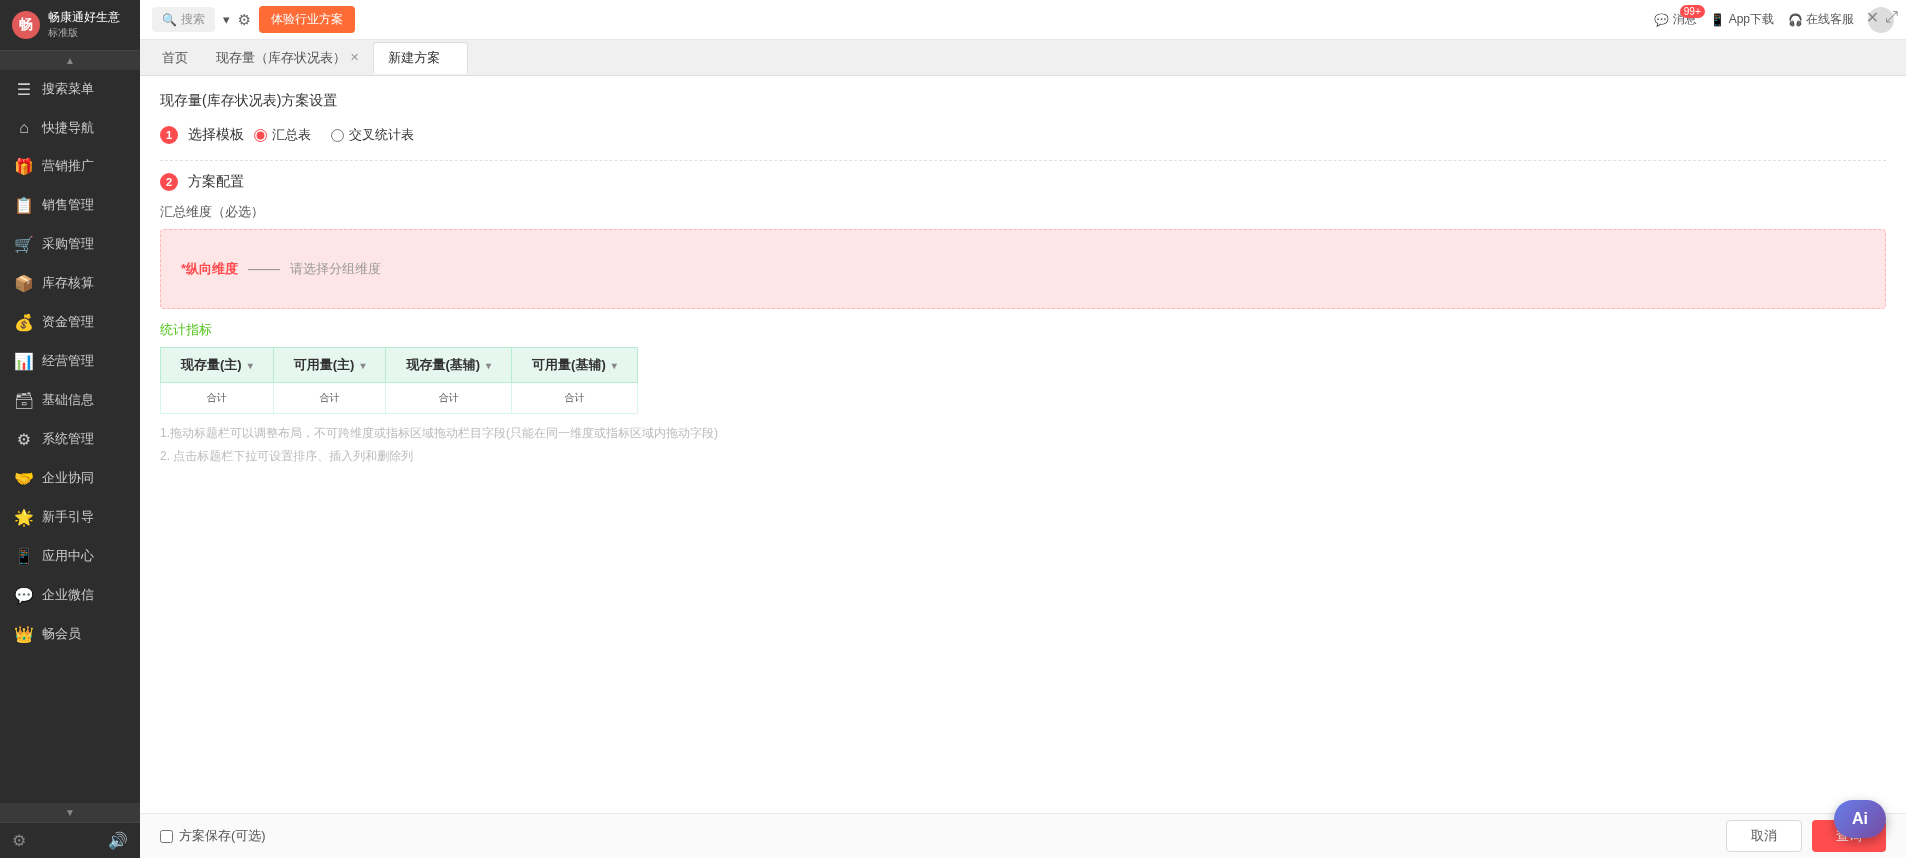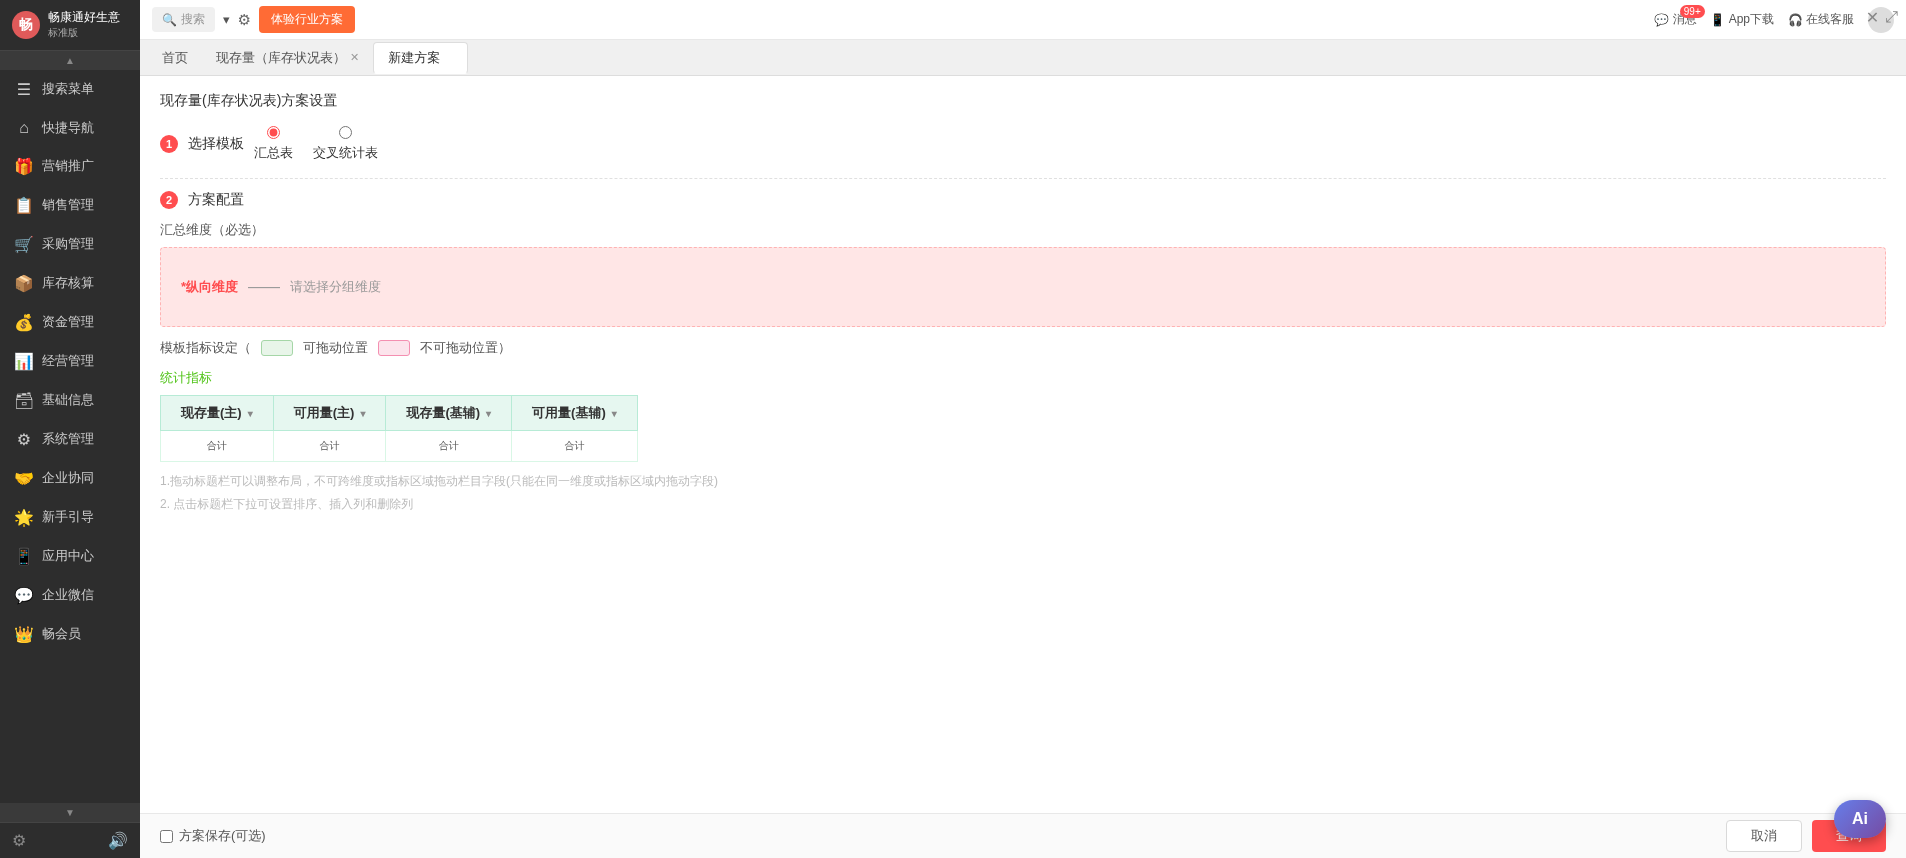--- a/index.html
+++ b/index.html
@@ -107,21 +107,21 @@
     }
     .section-number {
       background: #ff4d4f; color: white; border-radius: 50%; width: 18px; height: 18px;
       display: flex; align-items: center; justify-content: center; font-size: 11px; font-weight: bold;
       flex-shrink: 0;
     }
     .section-title { font-size: 14px; color: #333; font-weight: 500; }
 
     
     .radio-group { display: flex; align-items: center; gap: 20px; }
-    .radio-label { display: flex; align-items: center; gap: 5px; cursor: pointer; font-size: 13px; color: #333; flex-direction: column; }
+    .radio-label { display: flex; align-items: center; gap: 5px; cursor: pointer; font-size: 13px; color: #333; }
     .radio-input { accent-color: #ff4d4f; }
 
     .section-divider { border: none; border-top: 1px dashed #e0e0e0; margin: 12px 0; }
 
     
     .dim-label { font-size: 13px; color: #555; margin-bottom: 8px; }
     .dim-box {
       background: #ffe6e6; border: 1px dashed #ffb3b3; border-radius: 4px;
       padding: 20px; min-height: 80px; display: flex; align-items: center;
       margin-bottom: 12px;
@@ -354,27 +354,20 @@
       <div class="dim-label">汇总维度（必选）</div>
 
       <div class="dim-box">
         <div class="dim-placeholder">
           <span class="dim-required">*纵向维度</span>
           <span class="dim-arrow">——</span>
           <span class="dim-hint">请选择分组维度</span>
         </div>
       </div>
 
-      <div class="indicator-settings">
-        <span>模板指标设定（</span>
-        <span class="indicator-badge-movable"></span>
-        <span>可拖动位置</span>
-        <span class="indicator-badge-fixed"></span>
-        <span>不可拖动位置）</span>
-      </div>
 
       <div class="stats-label">统计指标</div>
 
       <table class="stats-table">
         <thead>
           <tr>
             <th>
               <div class="th-inner">
                 <span>现存量(主)</span>
                 <span class="th-chevron">▾</span>

